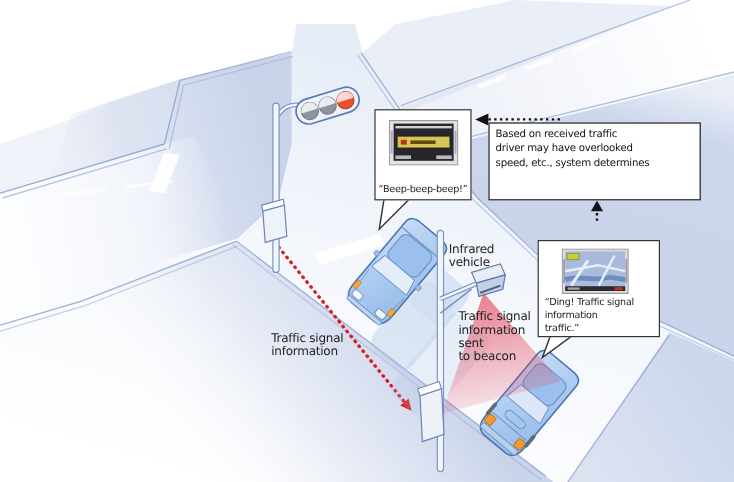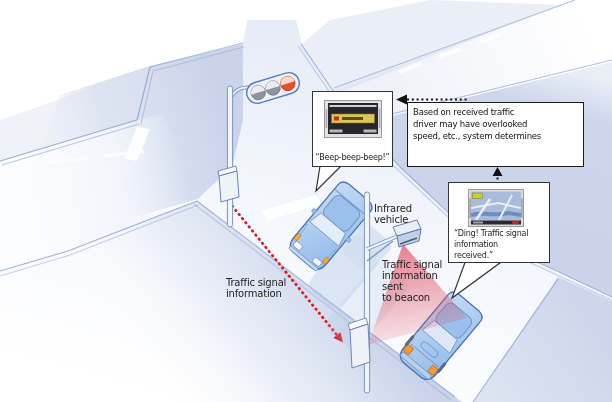--- a/index.html
+++ b/index.html
@@ -222,41 +222,41 @@
     </div>
     <div class="cap" style="bottom:4px;">“Beep-beep-beep!”</div>
   </div>
 
   <div class="infobox" style="left:407px;top:102px;width:177px;height:65px;">
     <div>Based on received traffic</div>
     <div>driver may have overlooked</div>
     <div>speed, etc., system determines</div>
   </div>
 
-  <div class="callout" style="left:448px;top:182px;width:102px;height:81px;">
+  <div class="callout" style="left:448px;top:200px;width:102px;height:81px;">
     <div class="minishot" style="left:19px;top:6px;">
       <svg width="56" height="38" viewBox="0 0 56 38">
         <rect x="0.5" y="0.5" width="55" height="37" fill="#dcdcdc" stroke="#9a9a9a"></rect>
         <rect x="1.4" y="9" width="1.4" height="20" fill="#99a"></rect>
         <rect x="53.2" y="9" width="1.4" height="20" fill="#99a"></rect>
         <rect x="3" y="2.5" width="50" height="29" fill="#a8bbdb"></rect>
         <path d="M 3,26 C 15,22 25,28 40,24 L 53,26" stroke="#6f8cc0" stroke-width="4" fill="none"></path>
         <path d="M 8,31 L 22,10" stroke="#e8eef8" stroke-width="2.5" fill="none"></path>
         <path d="M 3,19 L 30,14 L 53,19" stroke="#e8eef8" stroke-width="2" fill="none"></path>
         <path d="M 31,31 L 44,6" stroke="#e8eef8" stroke-width="2" fill="none"></path>
         <rect x="4.5" y="4" width="10" height="5.5" fill="#c8ce3a" stroke="#7a7a10" stroke-width="0.5"></rect>
         <rect x="3" y="31.5" width="50" height="4" fill="#2a2a33"></rect>
         <rect x="5" y="32.5" width="10" height="2" fill="#9aa2b0"></rect>
         <rect x="44" y="32.3" width="7" height="2.5" fill="#bb3322"></rect>
       </svg>
     </div>
     <div class="bubble2-text">
       <div>“Ding! Traffic signal</div>
       <div>information</div>
-      <div>received.”</div>
+      <div>traffic.”</div>
     </div>
   </div>
 
   <div class="overlay lines" style="left:374px;top:203px;">
     <div>Infrared</div>
     <div>vehicle</div>
   </div>
 
   <div class="overlay lines" style="left:382px;top:259px;">
     <div>Traffic signal</div>

